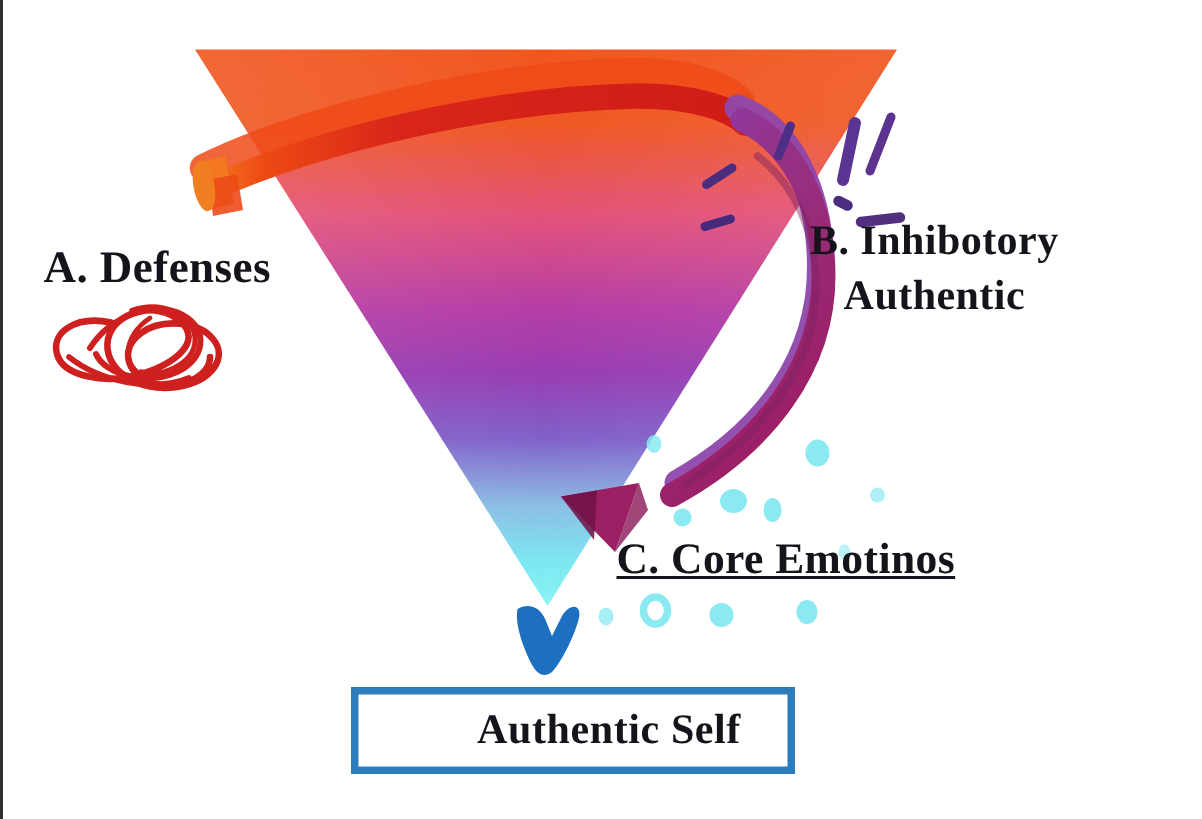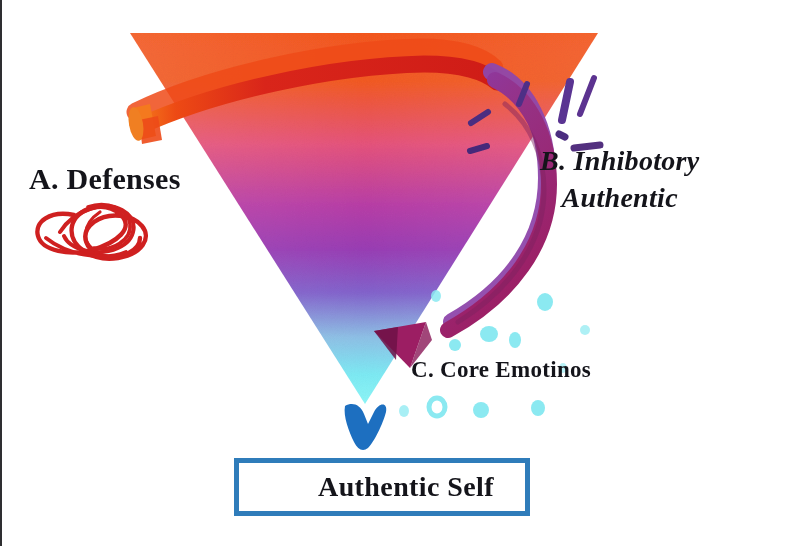--- a/index.html
+++ b/index.html
@@ -50,27 +50,27 @@
     top: 163px;
     font-size: 30px;
     text-align: right;
   }
   #label-inhibitory {
     left: 540px;
     top: 143px;
     font-size: 28px;
     text-align: center;
     line-height: 1.32;
-    font-style: italic;
   }
   #label-inhibitory .ln2 { display: block; }
   #label-core {
     left: 411px;
     top: 358px;
-    font-size: 23px;
+    font-size: 29px;
+    text-decoration: underline;
   }
   #authentic-box {
     position: absolute;
     left: 234px;
     top: 458px;
     width: 296px;
     height: 58px;
     box-sizing: border-box;
     border: 5px solid #2f7cba;
     background: #ffffff;

